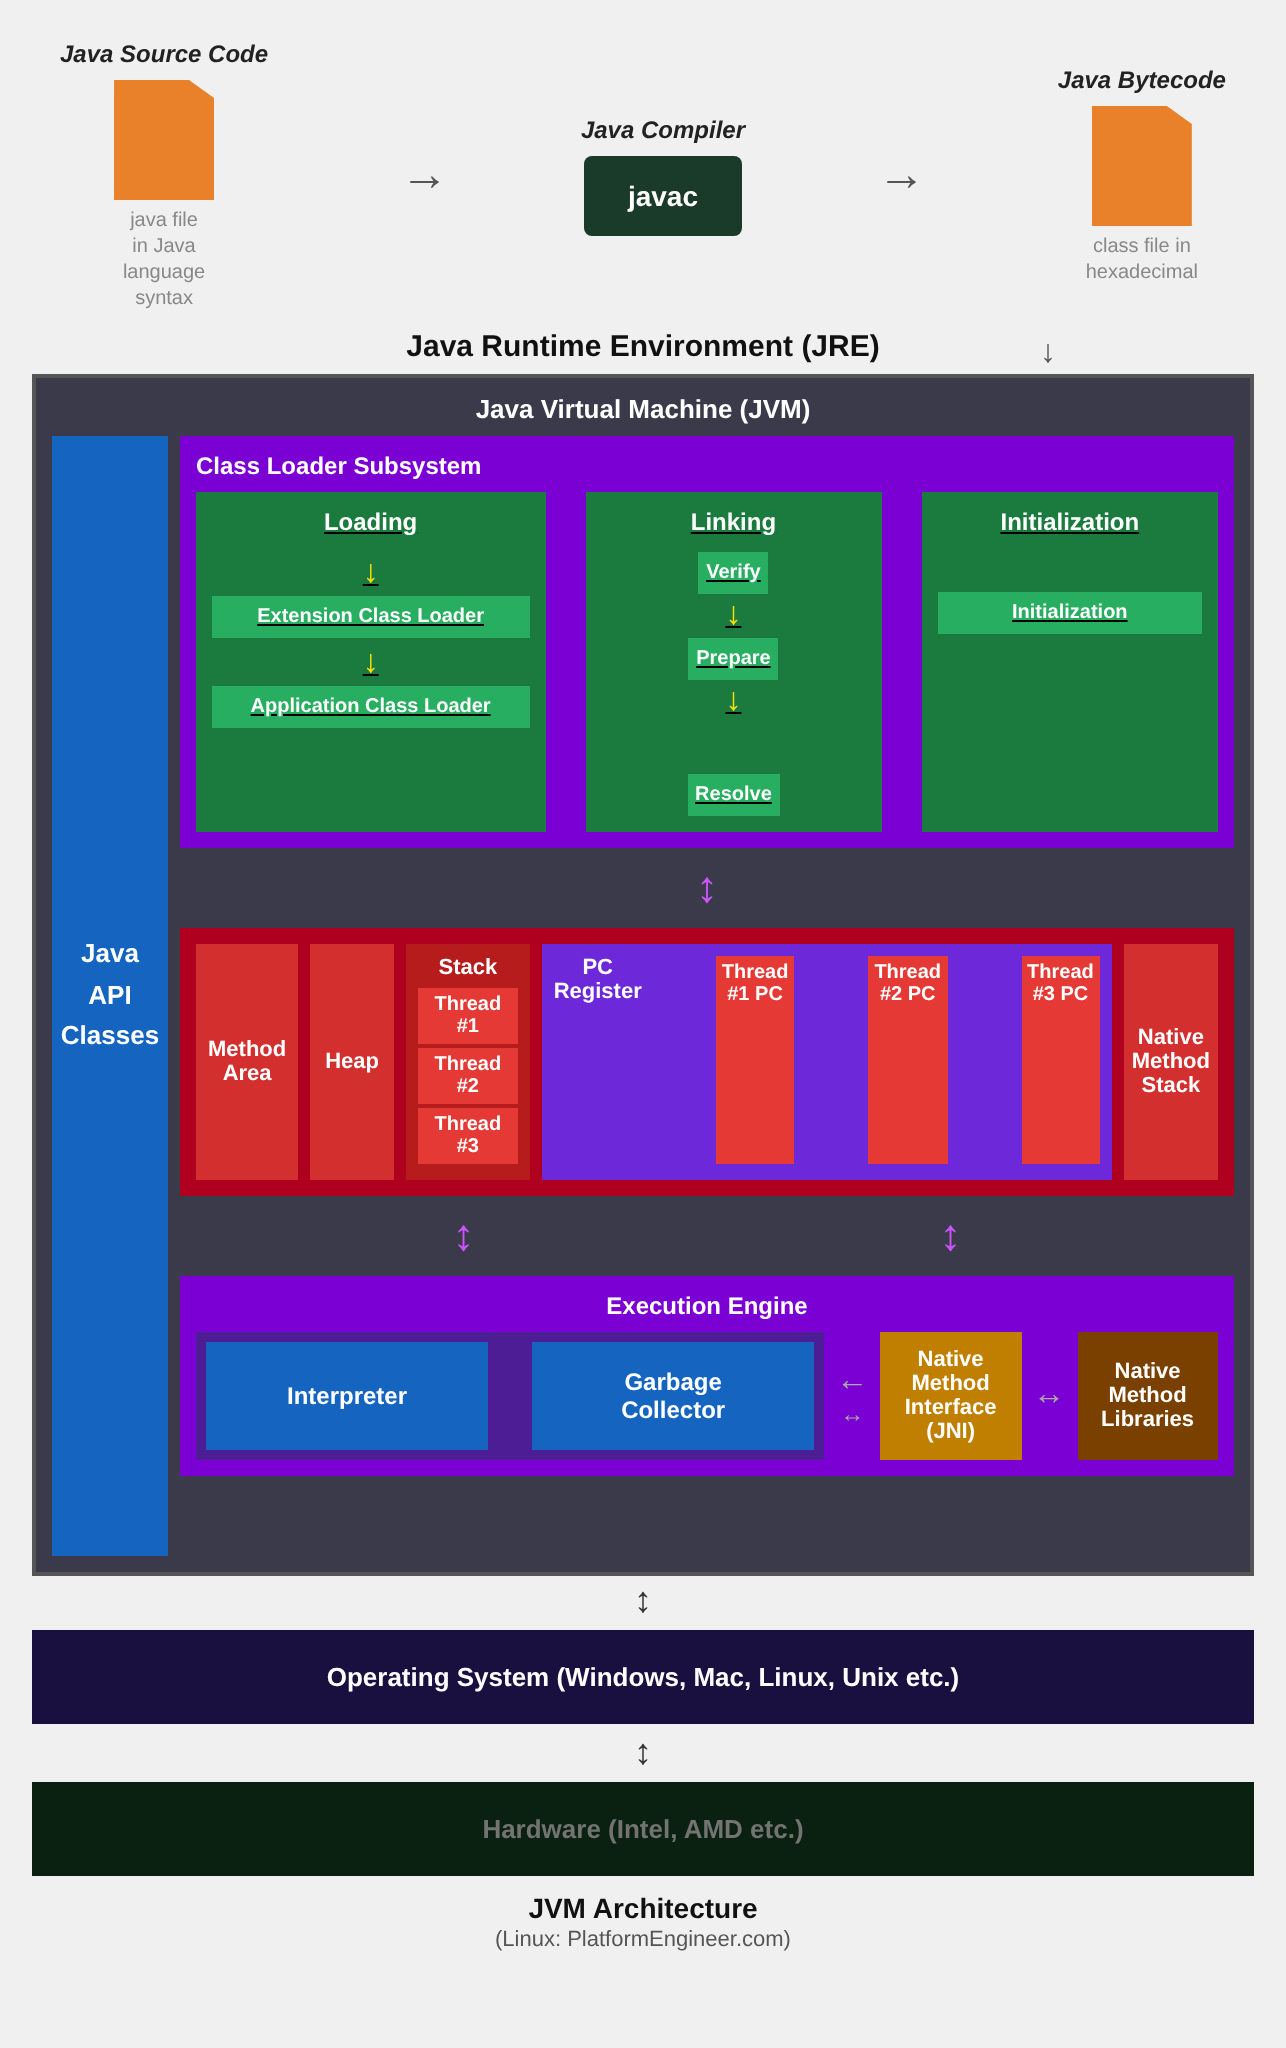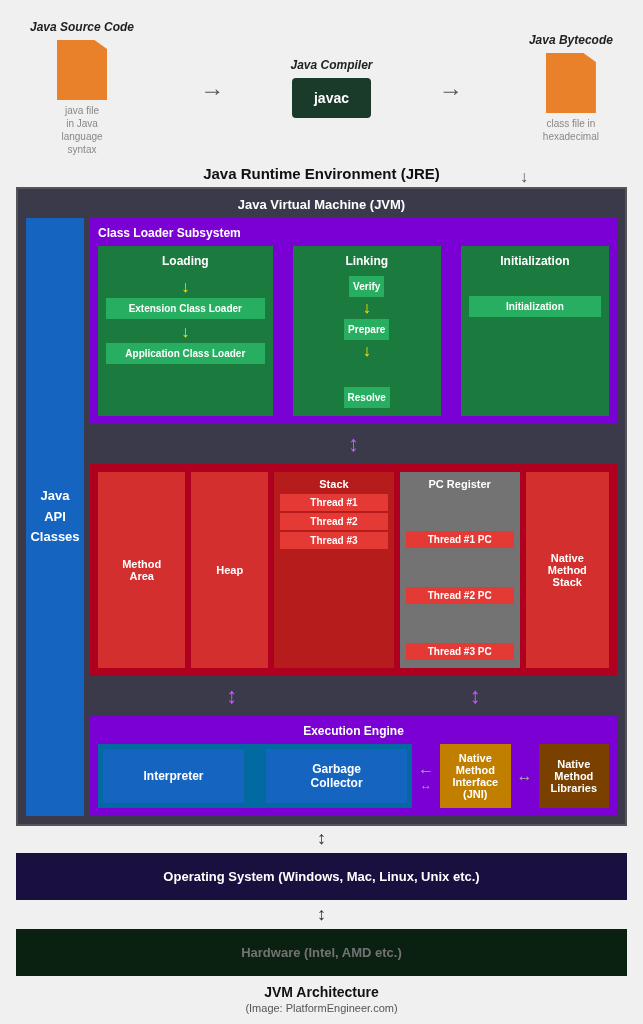--- a/index.html
+++ b/index.html
@@ -120,20 +120,21 @@
     }
     .cls-title {
       color: #fff;
       font-size: 12px;
       font-weight: bold;
       margin-bottom: 6px;
     }
     .cls-inner {
       display: flex;
       gap: 20px;
+      text-decoration: underline;
     }
     .cls-loading {
       background: #1b7a3e;
       flex: 1.2;
       padding: 8px;
       display: flex;
       flex-direction: column;
       align-items: center;
     }
     .cls-section-title {
@@ -251,25 +252,25 @@
     .thread-box {
       background: #e53935;
       color: #fff;
       font-size: 10px;
       font-weight: bold;
       text-align: center;
       padding: 3px;
       margin-bottom: 2px;
     }
     .rda-pc {
-      background: #737373;
+      background: #6d28d9;
       flex: 1;
       padding: 6px;
       display: flex;
-      flex-direction: column;
+      flex-direction: row;
       gap: 37px;
     }
     .rda-pc-title {
       color: #fff;
       font-size: 11px;
       font-weight: bold;
       text-align: center;
       margin-bottom: 4px;
     }
     .pc-box {
@@ -305,21 +306,21 @@
       font-weight: bold;
       margin-bottom: 6px;
       text-align: center;
     }
     .exec-inner {
       display: flex;
       gap: 6px;
       align-items: stretch;
     }
     .exec-left {
-      background: #0369a1;
+      background: #4c1d95;
       flex: 1.8;
       padding: 5px;
       display: flex;
       gap: 22px;
     }
     .exec-box {
       background: #1565c0;
       color: #fff;
       font-size: 12px;
       font-weight: bold;
@@ -556,15 +557,15 @@
 
   <div class="bottom-arrow">↕</div>
 
   <div class="os-section">Operating System (Windows, Mac, Linux, Unix etc.)</div>
 
   <div class="bottom-arrow">↕</div>
 
   <div class="hw-section">Hardware (Intel, AMD etc.)</div>
 
   <div class="caption">JVM Architecture</div>
-  <div class="caption-sub">(Image: PlatformEngineer.com)</div>
+  <div class="caption-sub">(Linux: PlatformEngineer.com)</div>
 
 </div>
 
 </body></html>

